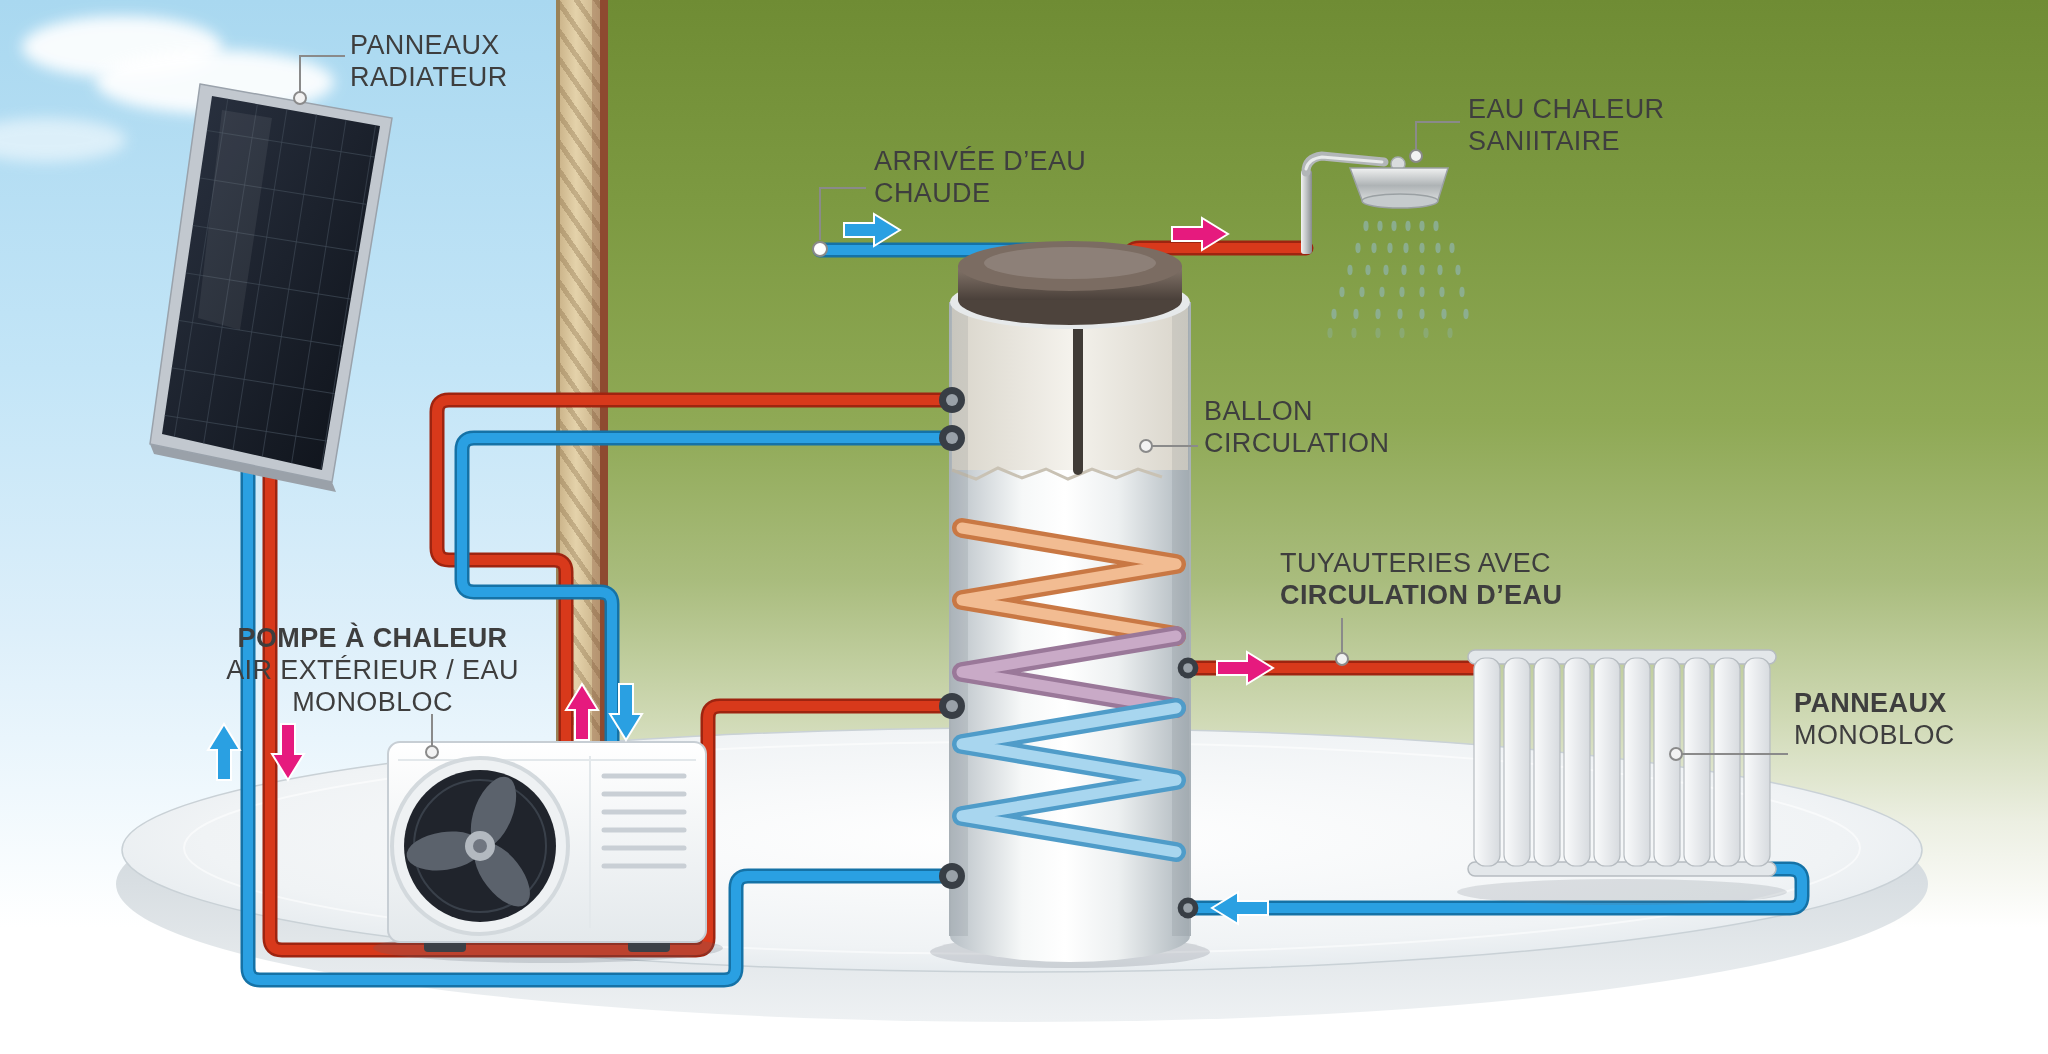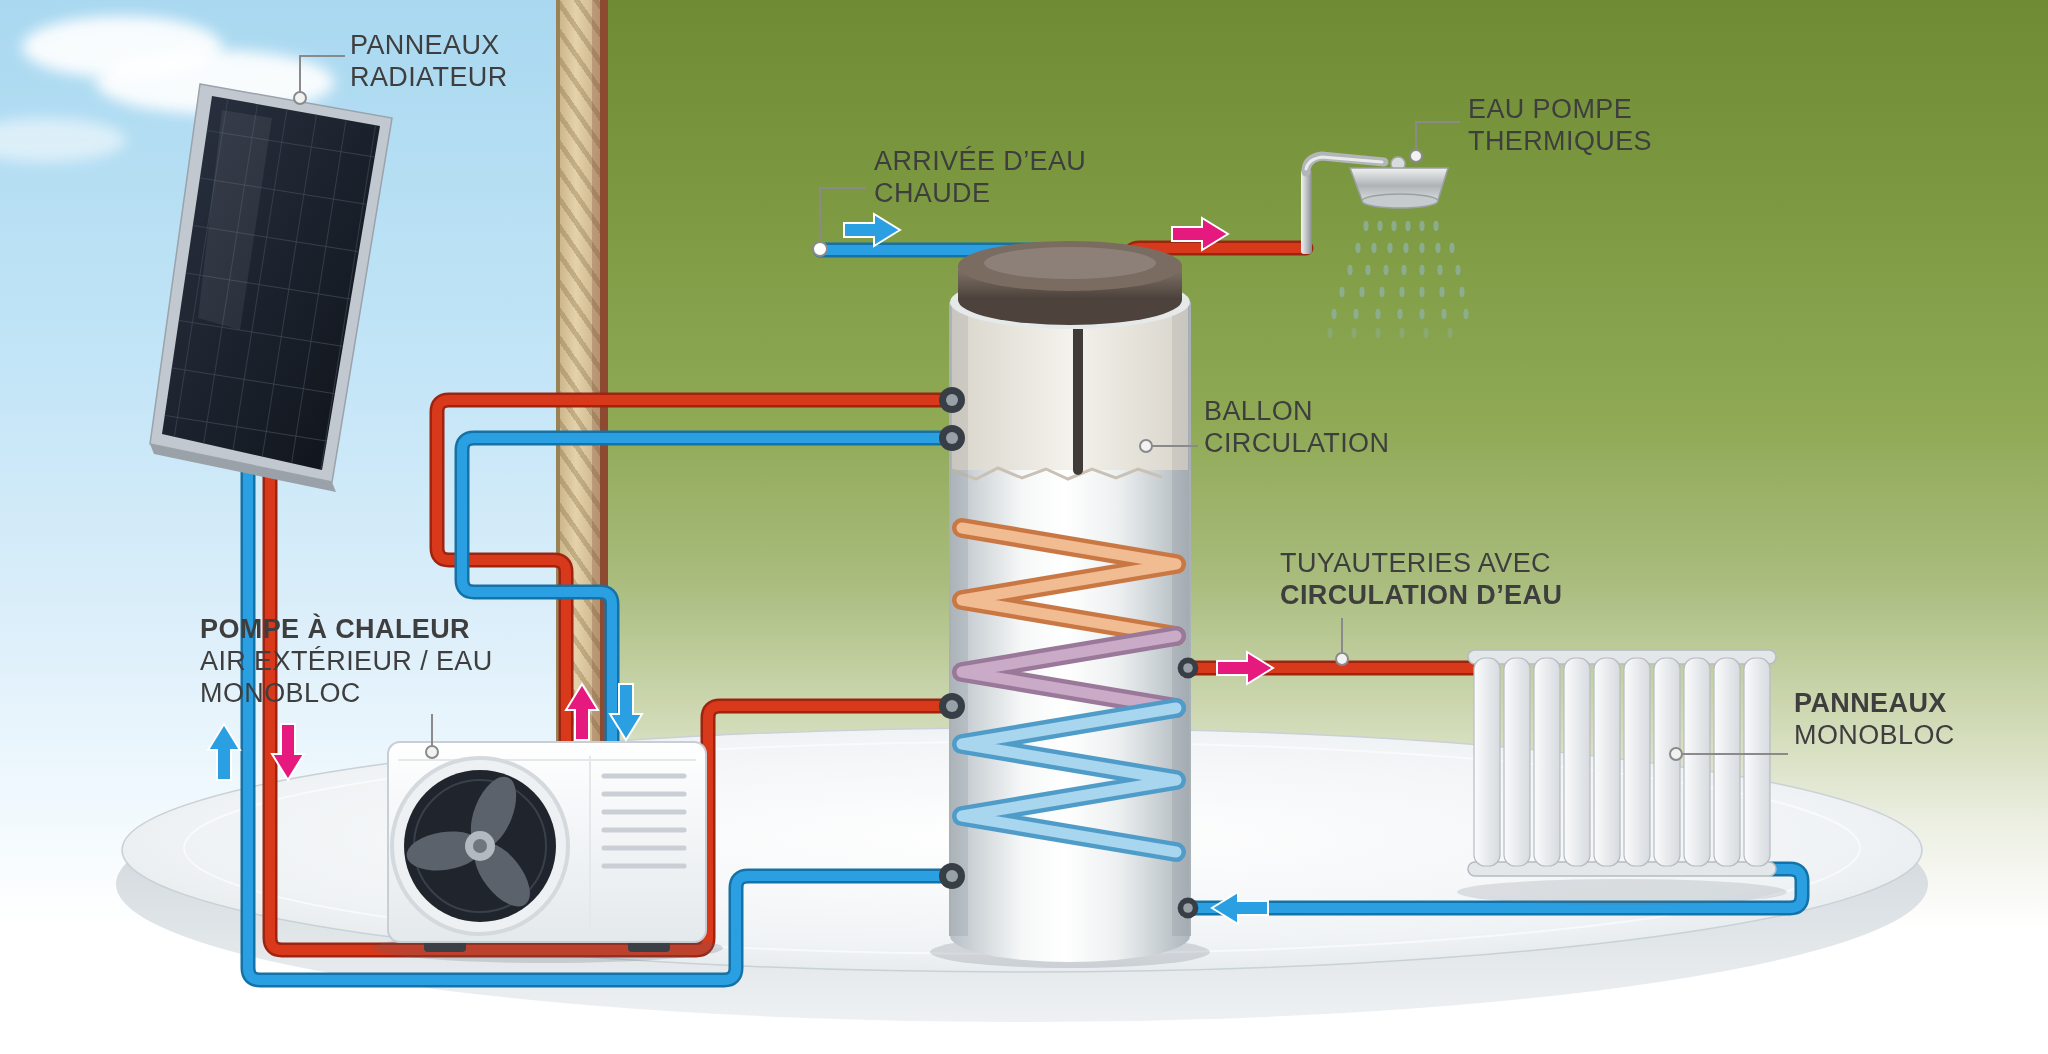--- a/index.html
+++ b/index.html
@@ -22,21 +22,21 @@
   .pipe{fill:none;stroke-linecap:round;stroke-linejoin:round;}
   .pr-e{stroke:#9e2410;stroke-width:15;}
   .pr-c{stroke:#d8391b;stroke-width:10;}
   .pb-e{stroke:#1572a6;stroke-width:15;}
   .pb-c{stroke:#2aa0e2;stroke-width:10;}
   .coil{fill:none;stroke-linecap:round;stroke-linejoin:round;}
   .leader{fill:none;stroke:#8a8a8a;stroke-width:2;}
   .label{position:absolute;font-size:27px;line-height:1.18;letter-spacing:.4px;color:#3e3e3e;white-space:nowrap;}
   .label span{display:block;}
   .label .b{font-weight:700;}
-  .label.right{text-align:left;}
+  .label.right{text-align:center;margin-top:9px;}
 </style>
 </head>
 <body>
 
 <div class="scene">
   <div class="sky"></div>
   <div class="interior"></div>
   <div class="wall"></div>
   <div class="cloud c1"></div>
   <div class="cloud c2"></div>
@@ -308,22 +308,22 @@
 
   <div class="label" style="left:350px;top:30px">
     <span>PANNEAUX</span>
     <span>RADIATEUR</span>
   </div>
   <div class="label" style="left:874px;top:146px">
     <span>ARRIVÉE D’EAU</span>
     <span>CHAUDE</span>
   </div>
   <div class="label" style="left:1468px;top:94px">
-    <span>EAU POMPE</span>
-    <span>THERMIQUES</span>
+    <span>EAU CHALEUR</span>
+    <span>SANIITAIRE</span>
   </div>
   <div class="label" style="left:1204px;top:396px">
     <span>BALLON</span>
     <span>CIRCULATION</span>
   </div>
   <div class="label" style="left:1280px;top:548px">
     <span>TUYAUTERIES AVEC</span>
     <span class="b">CIRCULATION D’EAU</span>
   </div>
   <div class="label" style="left:1794px;top:688px">

